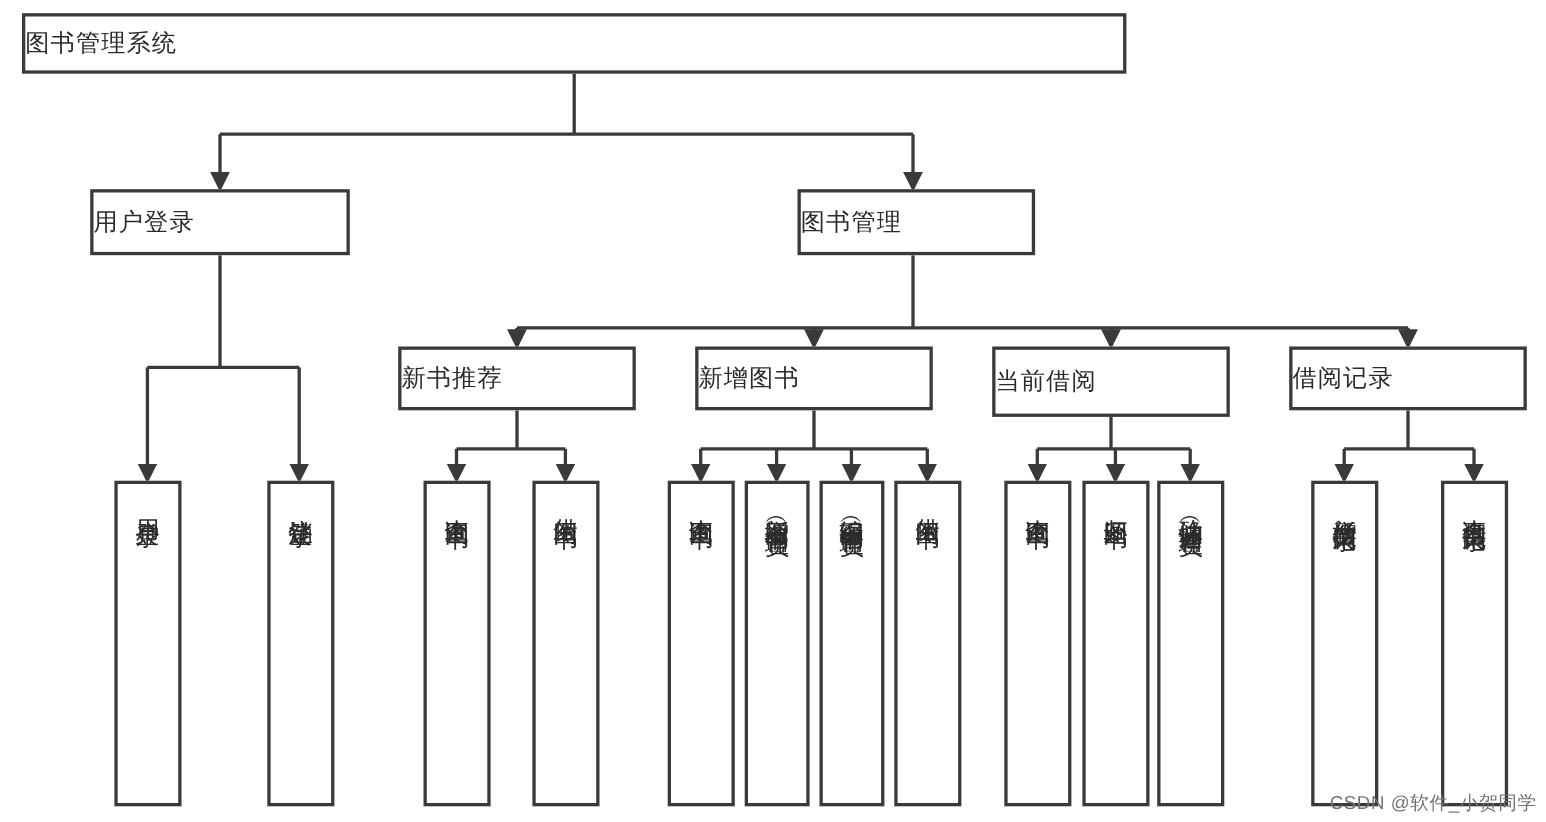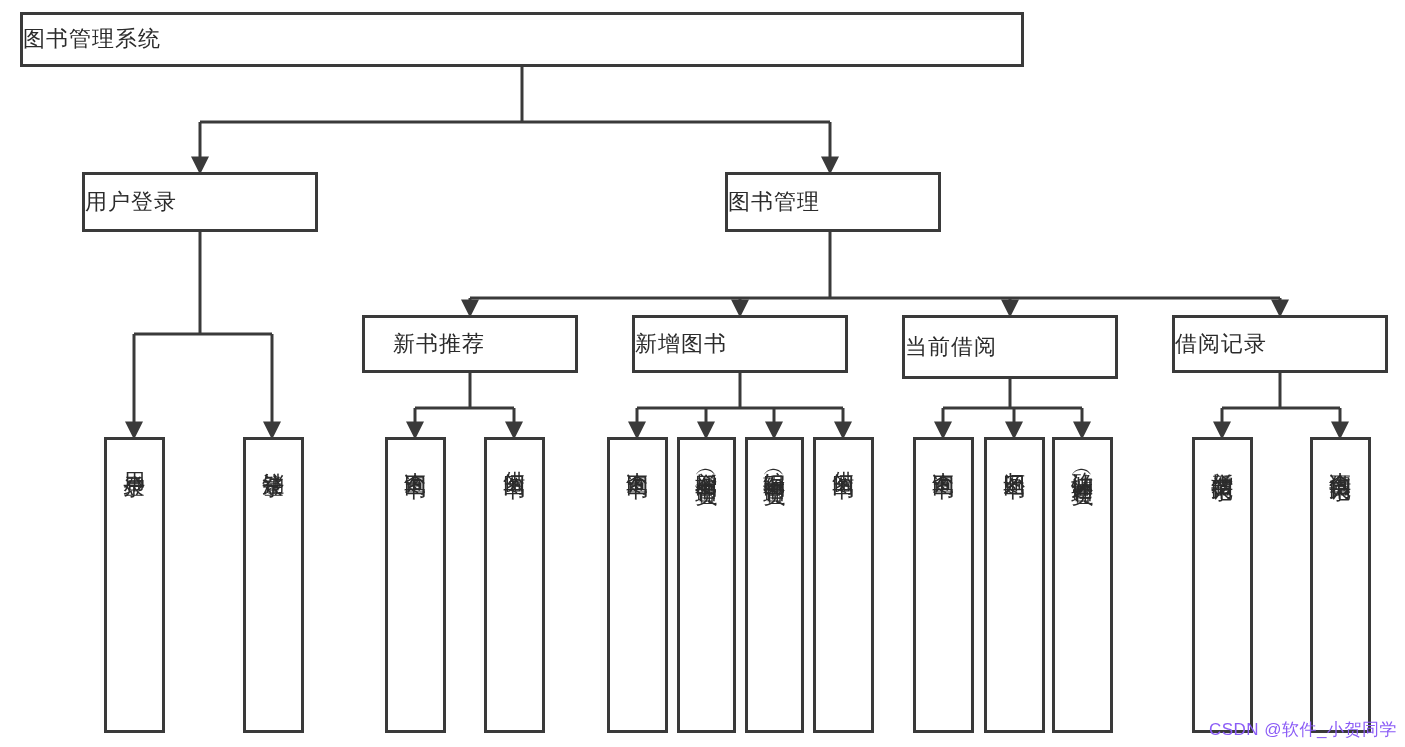--- a/index.html
+++ b/index.html
@@ -52,21 +52,21 @@
     letter-spacing: 2px;
     writing-mode: vertical-rl;
     text-orientation: upright;
     white-space: nowrap;
   }
   .watermark {
     position: absolute;
     right: 8px;
     bottom: 6px;
     font-size: 17px;
-    color: #8b5cf6;
+    color: #737373;
     letter-spacing: 0.5px;
     white-space: nowrap;
     pointer-events: none;
   }
 </style>
 </head>
 <body>
 
 <div id="diagram-root">
 
@@ -124,21 +124,21 @@
     <span class="label">图书管理系统</span>
   </div>
 
   <div class="node node-h" style="left: 82px; top: 172px; width: 236px; height: 60px;">
     <span class="label">用户登录</span>
   </div>
   <div class="node node-h" style="left: 712px; top: 172px; width: 216px; height: 60px; margin-left: 13px;">
     <span class="label">图书管理</span>
   </div>
 
-  <div class="node node-h" style="left: 362px; top: 315px; width: 216px; height: 58px; padding-left: 28px;">
+  <div class="node node-h" style="left: 362px; top: 315px; width: 216px; height: 58px;">
     <span class="label">新书推荐</span>
   </div>
   <div class="node node-h" style="left: 632px; top: 315px; width: 216px; height: 58px;">
     <span class="label">新增图书</span>
   </div>
   <div class="node node-h" style="left: 902px; top: 315px; width: 216px; height: 64px;">
     <span class="label">当前借阅</span>
   </div>
   <div class="node node-h" style="left: 1172px; top: 315px; width: 216px; height: 58px;">
     <span class="label">借阅记录</span>

